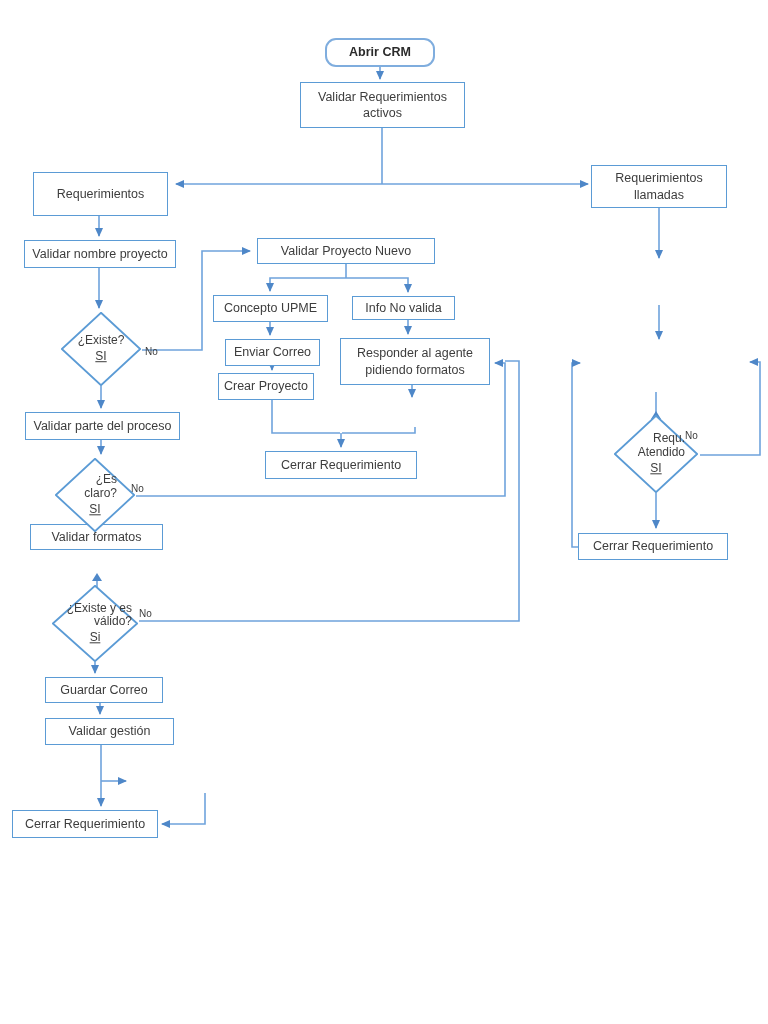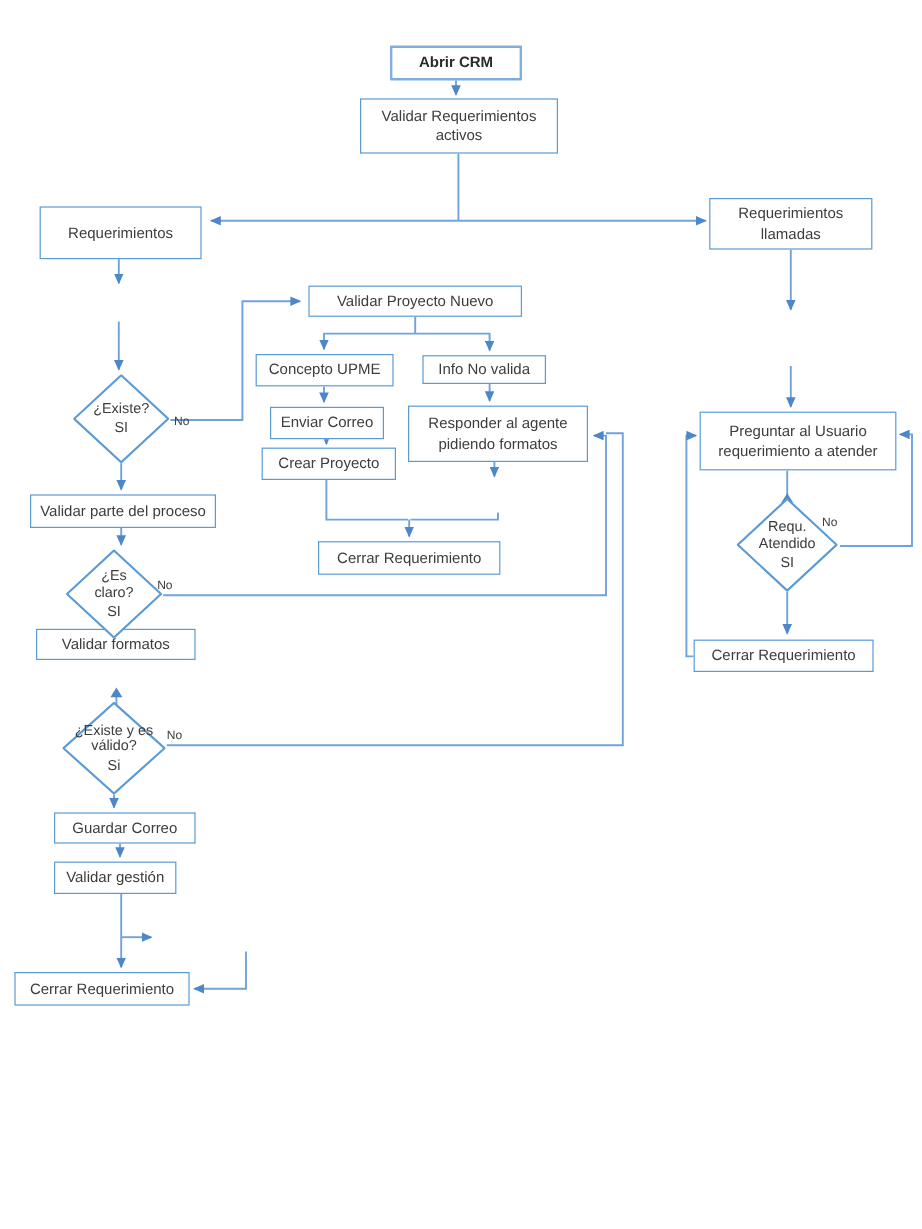--- a/index.html
+++ b/index.html
@@ -6,29 +6,29 @@
   #page{
     position:relative;width:768px;height:1024px;background:#ffffff;overflow:hidden;
     font-family:"Liberation Sans", sans-serif;color:#3d3d3d;
   }
   #wires{position:absolute;left:0;top:0;width:768px;height:1024px;}
   .node{
     position:absolute;box-sizing:border-box;background:#ffffff;
     border:1.5px solid #5B9BD5;display:flex;align-items:center;justify-content:center;
     text-align:center;font-size:12.5px;line-height:1.3;padding:1px 4px;z-index:2;
   }
-  .node.rounded{border-radius:1px;border:2px solid #7FADDE;font-weight:bold;color:#2b2b2b;}
+  .node.rounded{border-radius:11px;border:2px solid #7FADDE;font-weight:bold;color:#2b2b2b;}
   .diamond{position:absolute;z-index:2;}
   .diamond svg{position:absolute;left:0;top:0;width:100%;height:100%;}
   .dtext{
     position:absolute;left:50%;top:50%;transform:translate(-50%,-50%);
     display:flex;flex-direction:column;align-items:center;justify-content:center;
-    font-size:12px;line-height:1.15;text-align:center;z-index:3;
+    font-size:12px;line-height:1.15;text-align:right;z-index:3;
   }
-  .dyes{margin-top:2px;}
+  .dyes{margin-top:2px;text-decoration:underline;}
   .no-label{position:absolute;font-size:10px;z-index:3;}
 </style>
 </head>
 <body>
 
 <div id="page">
 
   <svg id="wires" viewBox="0 0 768 1024">
     <defs>
       <marker id="arr" markerWidth="9" markerHeight="8" refX="8" refY="4" orient="auto" markerUnits="userSpaceOnUse">
@@ -74,51 +74,51 @@
       <polyline points="578,547 572,547 572,363 580,363" marker-end="url(#arr)"></polyline>
     </g>
   </svg>
 
   <div class="node rounded" style="left:325px;top:38px;width:110px;height:29px">Abrir CRM</div>
 
   <div class="node" style="left:300px;top:82px;width:165px;height:46px">Validar Requerimientos activos</div>
 
   <div class="node" style="left:33px;top:172px;width:135px;height:44px">Requerimientos</div>
 
+  <div class="node" style="left:24px;top:240px;width:152px;height:28px">Validar nombre proyecto</div>
 
   <div class="node" style="left:25px;top:412px;width:155px;height:28px">Validar parte del proceso</div>
 
   <div class="node" style="left:30px;top:524px;width:133px;height:26px">Validar formatos</div>
 
   <div class="node" style="left:45px;top:677px;width:118px;height:26px">Guardar Correo</div>
 
-  <div class="node" style="left:45px;top:718px;width:102px;height:27px">Validar gestión</div>
+  <div class="node" style="left:45px;top:718px;width:129px;height:27px">Validar gestión</div>
 
 
   <div class="node" style="left:12px;top:810px;width:146px;height:28px">Cerrar Requerimiento</div>
 
   <div class="node" style="left:257px;top:238px;width:178px;height:26px">Validar Proyecto Nuevo</div>
 
   <div class="node" style="left:213px;top:295px;width:115px;height:27px">Concepto UPME</div>
 
   <div class="node" style="left:352px;top:296px;width:103px;height:24px">Info No valida</div>
 
   <div class="node" style="left:225px;top:339px;width:95px;height:27px">Enviar Correo</div>
 
   <div class="node" style="left:340px;top:338px;width:150px;height:47px">Responder al agente pidiendo formatos</div>
 
-  <div class="node" style="left:218px;top:373px;width:112px;height:27px">Crear Proyecto</div>
+  <div class="node" style="left:218px;top:373px;width:96px;height:27px">Crear Proyecto</div>
 
 
   <div class="node" style="left:265px;top:451px;width:152px;height:28px">Cerrar Requerimiento</div>
 
   <div class="node" style="left:591px;top:165px;width:136px;height:43px">Requerimientos llamadas</div>
 
 
-  <div class="node" style="left:583px;top:343px;width:164px;height:49px">Preguntar al Usuario requerimiento a atender</div>
 
   <div class="node" style="left:578px;top:533px;width:150px;height:27px">Cerrar Requerimiento</div>
 
   <div class="diamond" style="left:61px;top:312px;width:80px;height:74px">
     <svg viewBox="0 0 100 100" preserveAspectRatio="none">
       <polygon points="50,1 99,50 50,99 1,50" fill="#ffffff" stroke="#5B9BD5" stroke-width="1.8" vector-effect="non-scaling-stroke"></polygon>
     </svg>
     <div class="dtext" style="width:60px">
       <div>¿Existe?</div>
       <div class="dyes">SI</div>

